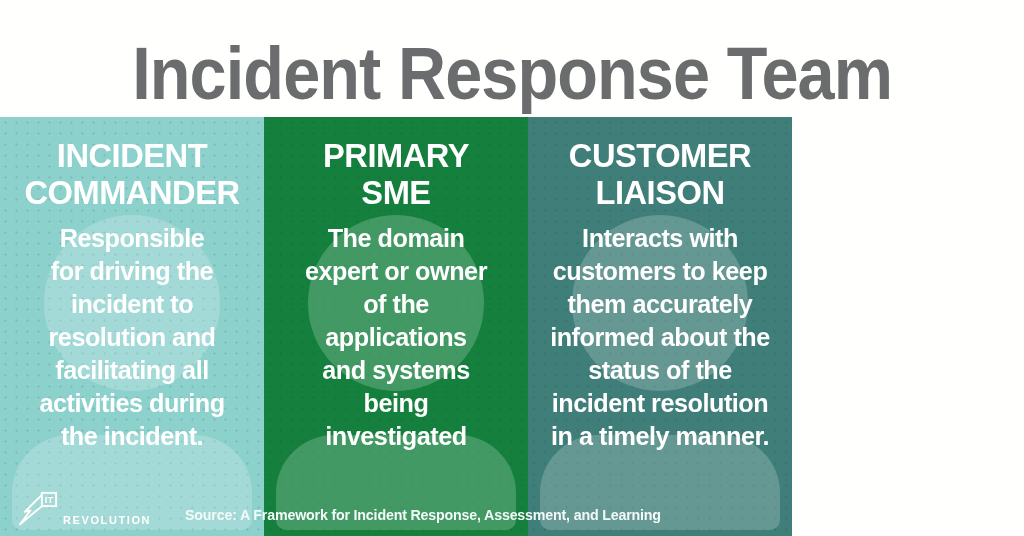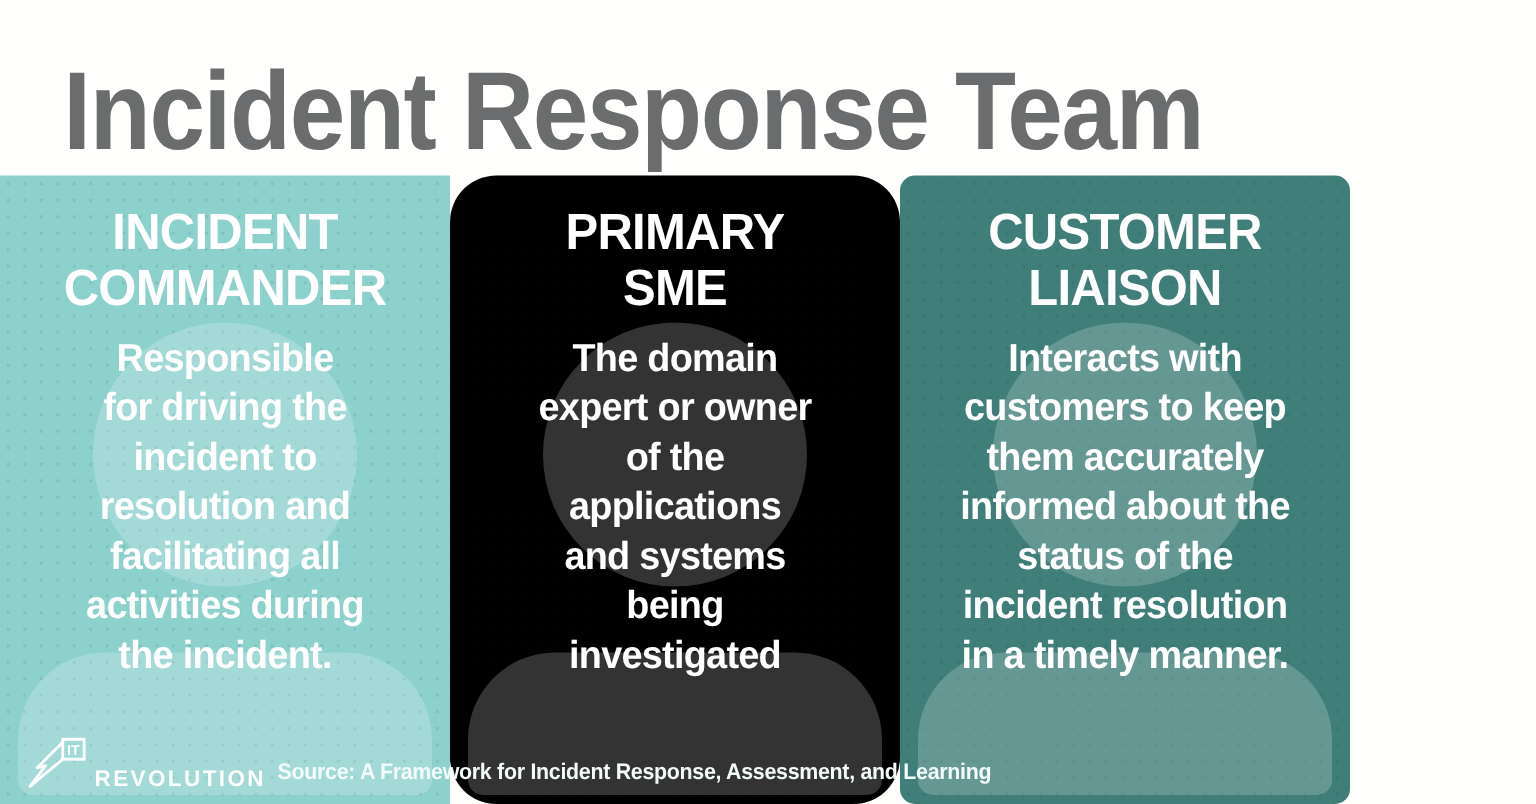--- a/index.html
+++ b/index.html
@@ -6,40 +6,40 @@
   .canvas {
     position: relative;
     width: 1024px; height: 536px;
     overflow: hidden;
     background: #fffffe;
     font-family: "Liberation Sans", sans-serif;
   }
   
   .title-bar {
     height: 143px;
-    display: flex; align-items: center; 
+    display: flex; align-items: center; justify-content: center;
   }
   .page-title {
     font-size: 74px;
     font-weight: bold;
     color: #6b6c6e;
     letter-spacing: -1px;
     transform: scaleX(0.9);
     white-space: nowrap;
     margin-top: 4px;
   }
   
   .columns {
     position: absolute;
     left: 0; top: 117px; right: 0; bottom: 0;
     display: flex;
   }
   .column {
     position: relative;
-    width: 300px;
+    width: 264px;
     height: 100%;
     overflow: hidden;
   }
   .column::before {            
     content: "";
     position: absolute; inset: 0;
     background-image: radial-gradient(rgba(0,40,40,0.10) 1.1px, transparent 1.2px);
     background-size: 11px 11px;
     z-index: 0;
   }
@@ -89,21 +89,21 @@
   }
   
   .footer { position: absolute; left: 0; right: 0; bottom: 0; height: 48px; z-index: 3; text-align: right; }
   .logo {
     position: absolute; left: 17px; bottom: 8px;
     display: flex; align-items: center;
     color: #ffffff;
   }
   .logo svg { display: block; }
   .logo-wordmark {
-    font-size: 15px;
+    font-size: 11px;
     font-weight: bold;
     letter-spacing: 1.6px;
     color: #fffffe;
     margin-left: 2px;
     margin-top: 21px;
   }
   .source-text {
     position: absolute; left: 185px; top: 0;
     margin-top: 0;
     bottom: 13px;
@@ -139,39 +139,39 @@
         <div class="col-body">Responsible
 for driving the
 incident to
 resolution and
 facilitating all
 activities during
 the incident.</div>
       </div>
     </div>
 
-    <div class="column" style="background-color: #000000; border-radius: 31px;">
+    <div class="column" style="background-color: #15803d;">
       <div class="silhouette">
         <div class="head"></div>
         <div class="shoulders"></div>
       </div>
       <div class="col-content">
         <div class="col-header">PRIMARY
 SME</div>
         <div class="col-body">The domain
 expert or owner
 of the
 applications
 and systems
 being
 investigated</div>
       </div>
     </div>
 
-    <div class="column" style="background-color: rgb(63, 126, 121); border-radius: 10px;">
+    <div class="column" style="background-color: rgb(63, 126, 121);">
       <div class="silhouette">
         <div class="head"></div>
         <div class="shoulders"></div>
       </div>
       <div class="col-content">
         <div class="col-header">CUSTOMER
 LIAISON</div>
         <div class="col-body">Interacts with
 customers to keep
 them accurately

